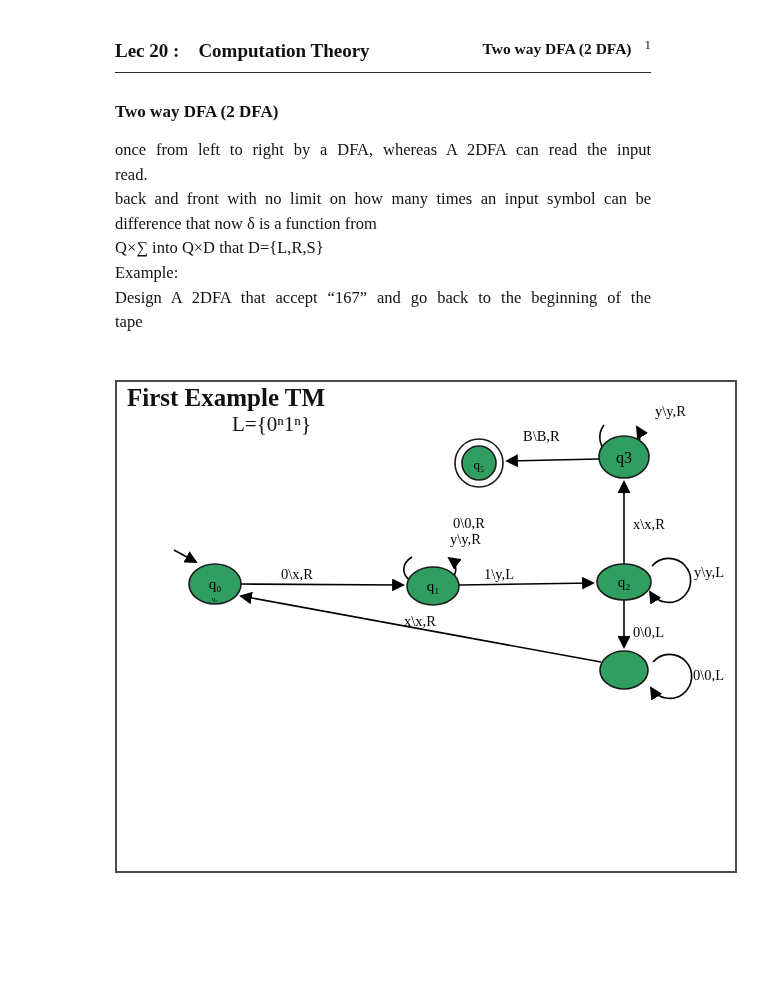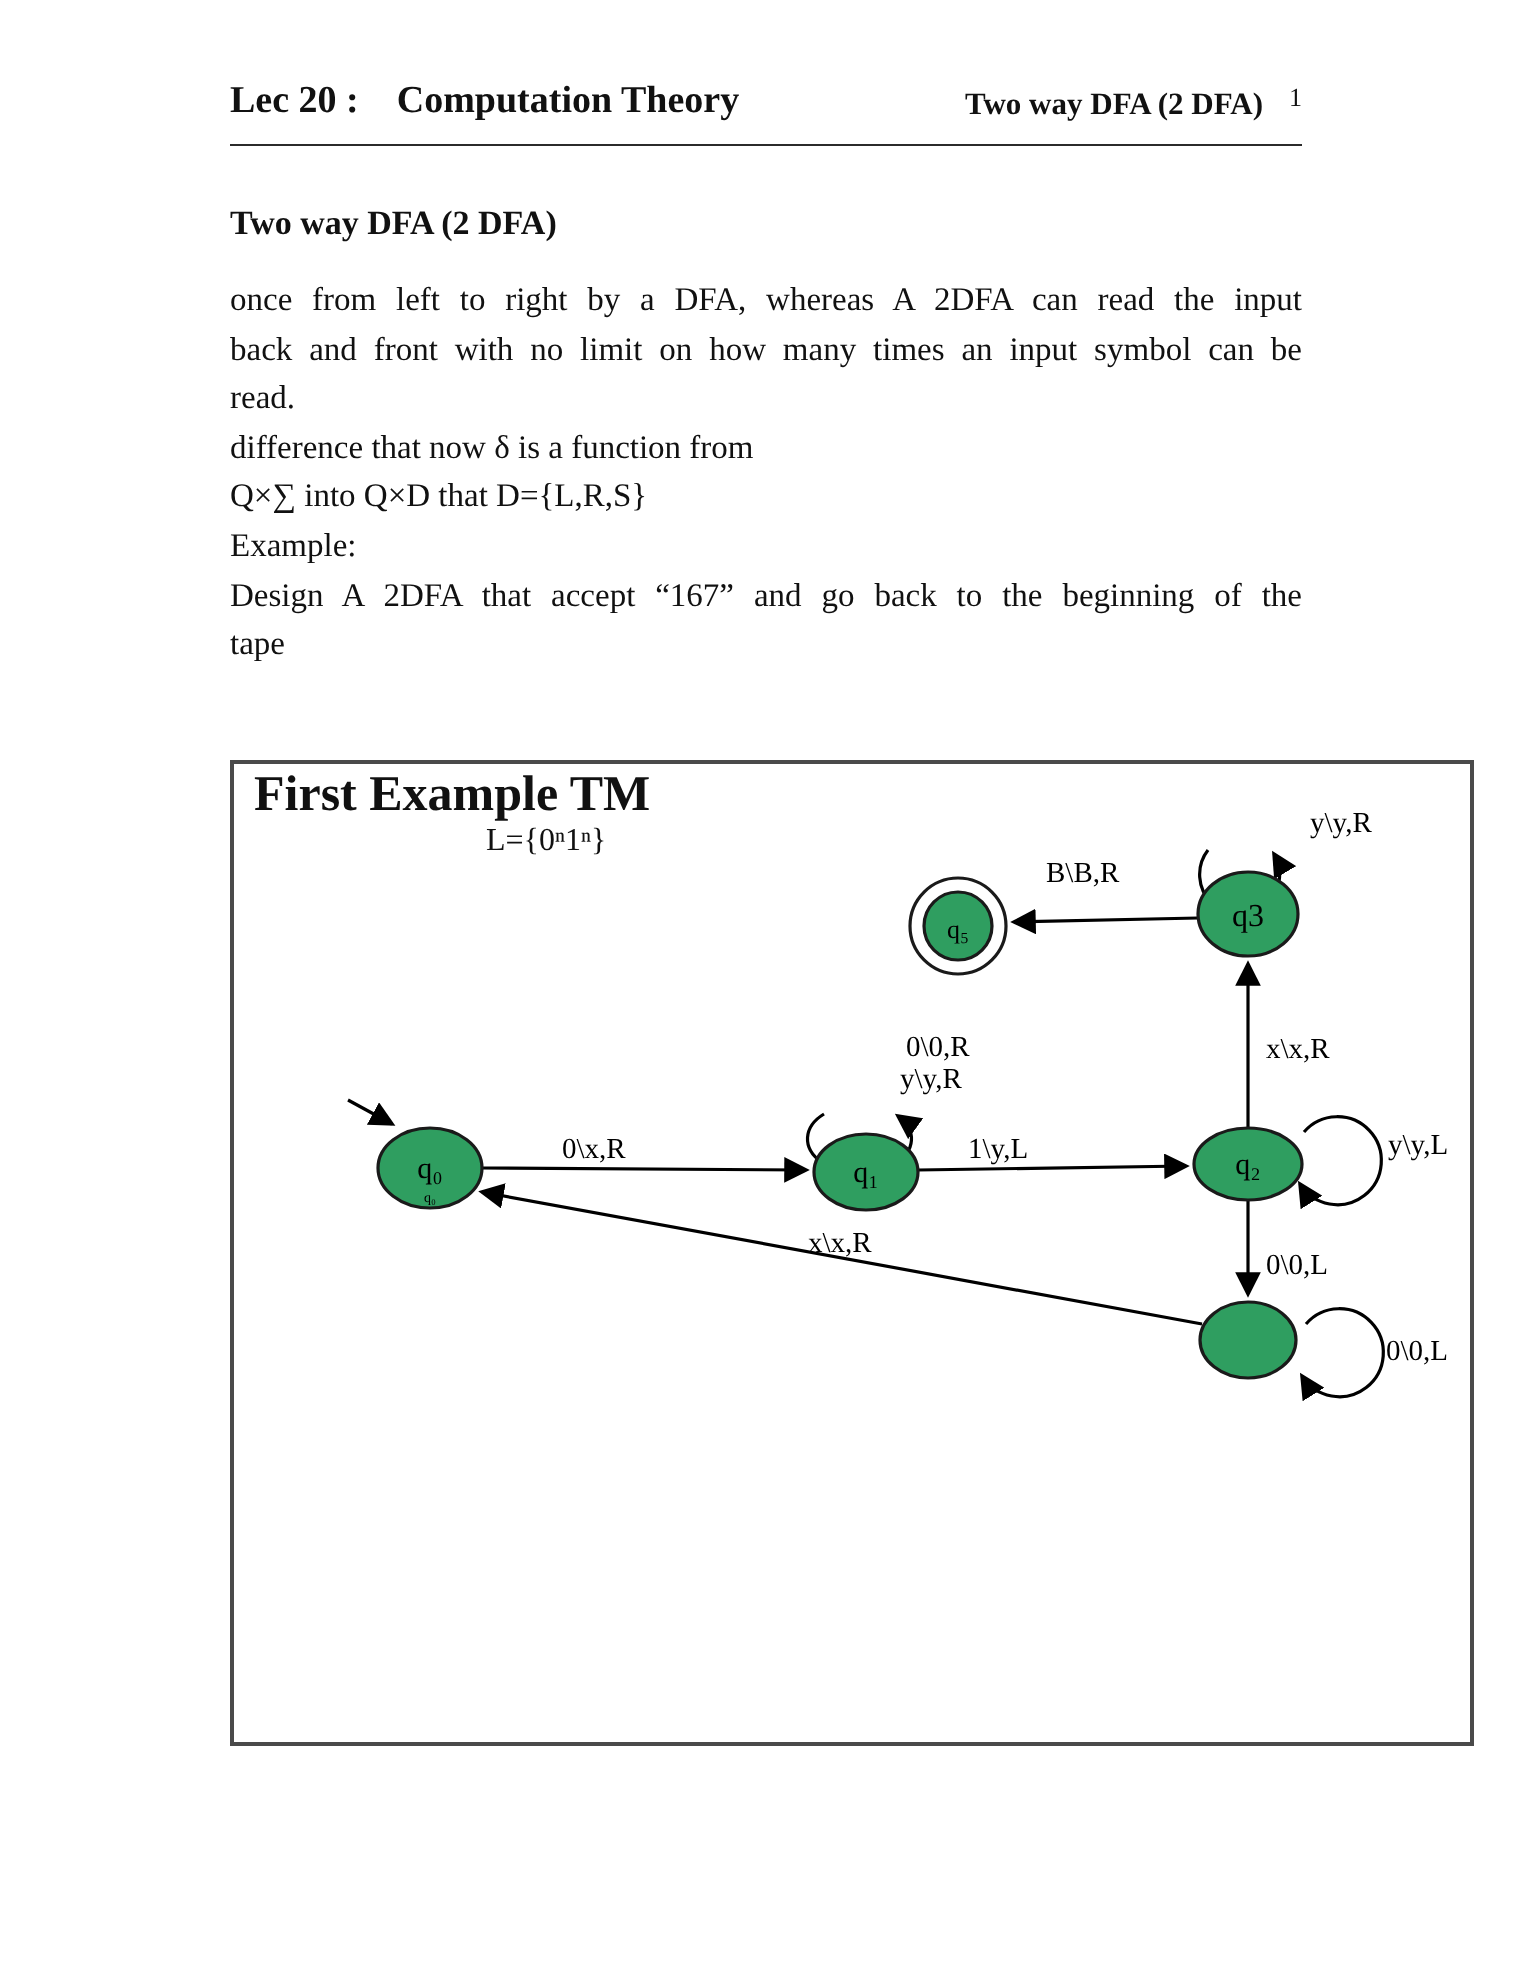--- a/index.html
+++ b/index.html
@@ -5,21 +5,21 @@
   * { margin:0; padding:0; box-sizing:border-box; }
   html,body { background:#ffffff; }
   .page {
     position:relative; width:768px; height:994px; background:#ffffff;
     font-family:"Liberation Serif","DejaVu Serif",serif; color:#111;
     overflow:hidden;
   }
   
   .header {
     position:absolute; left:115px; top:40px; width:536px;
-    display:flex; justify-content:space-between; align-items:flex-end;
+    display:flex; justify-content:space-between; align-items:flex-start;
   }
   .h-left { display:flex; align-items:baseline; }
   .lec { font-weight:bold; font-size:19px; }
   .course { font-weight:bold; font-size:19px; margin-left:19px; }
   .h-right { display:flex; align-items:flex-start; }
   .topic { font-weight:bold; font-size:15.5px; }
   .pagenum { font-size:13px; margin-left:13px; position:relative; top:-3px; }
   .header-rule {
     position:absolute; left:115px; top:72px; width:536px; height:0;
     border-top:1.5px solid #2b2b2b;
@@ -30,21 +30,21 @@
   .textblock { margin-top:14px; }
   .tline { display:block; line-height:24.6px; white-space:nowrap; }
   .j { text-align:justify; text-align-last:justify; }
   .indent { padding-left:10px; }
   
   .diagram-box {
     position:absolute; left:115px; top:380px; width:622px; height:493px;
     border:2px solid #4a4a4a; background:#fff;
   }
   .dg-title { position:absolute; left:10px; top:2px; font-weight:bold; font-size:25px; }
-  .dg-lang  { position:absolute; left:126px; top:30px; font-size:16px; }
+  .dg-lang  { position:absolute; left:115px; top:30px; font-size:21px; }
   .dg-svg { position:absolute; left:0; top:0; }
   .dg-svg text { font-family:"Liberation Serif","DejaVu Serif",serif; font-size:14.5px; fill:#000; }
   .dg-svg text.state-label { font-size:15px; }
   .dg-svg text.small-sub { font-size:7px; }
 </style>
 </head>
 <body>
 
 <div class="page">
 
@@ -57,22 +57,22 @@
       <span class="topic">Two way DFA (2 DFA)</span>
       <span class="pagenum">1</span>
     </div>
   </div>
   <div class="header-rule"></div>
 
   <div class="content">
     <div class="heading">Two way DFA (2 DFA)</div>
     <div class="textblock">
       <span class="tline j">once from left to right by a DFA, whereas A 2DFA can read the input</span>
+      <span class="tline">read.</span>
       <span class="tline j">back and front with no limit on how many times an input symbol can be</span>
-      <span class="tline">read.</span>
       <span class="tline">difference that now δ is a function from</span>
       <span class="tline">Q×∑ into Q×D that D={L,R,S}</span>
       <span class="tline">Example:</span>
       <span class="tline j">Design A 2DFA that accept “167” and go back to the beginning of the</span>
       <span class="tline">tape</span>
     </div>
   </div>
 
   <div class="diagram-box">
     <div class="dg-title">First Example TM</div>

